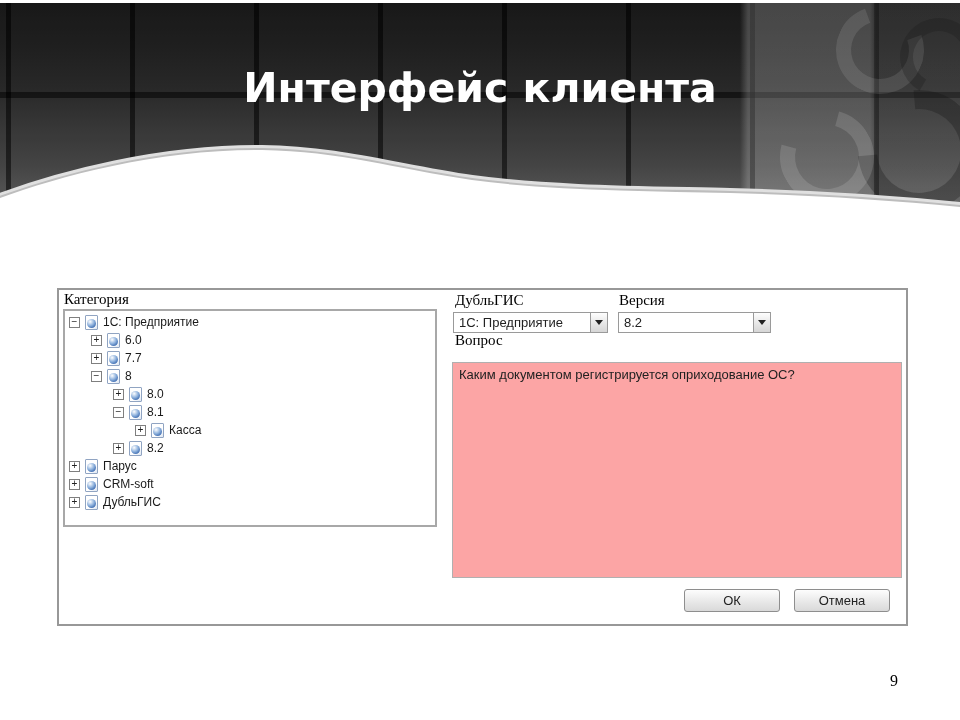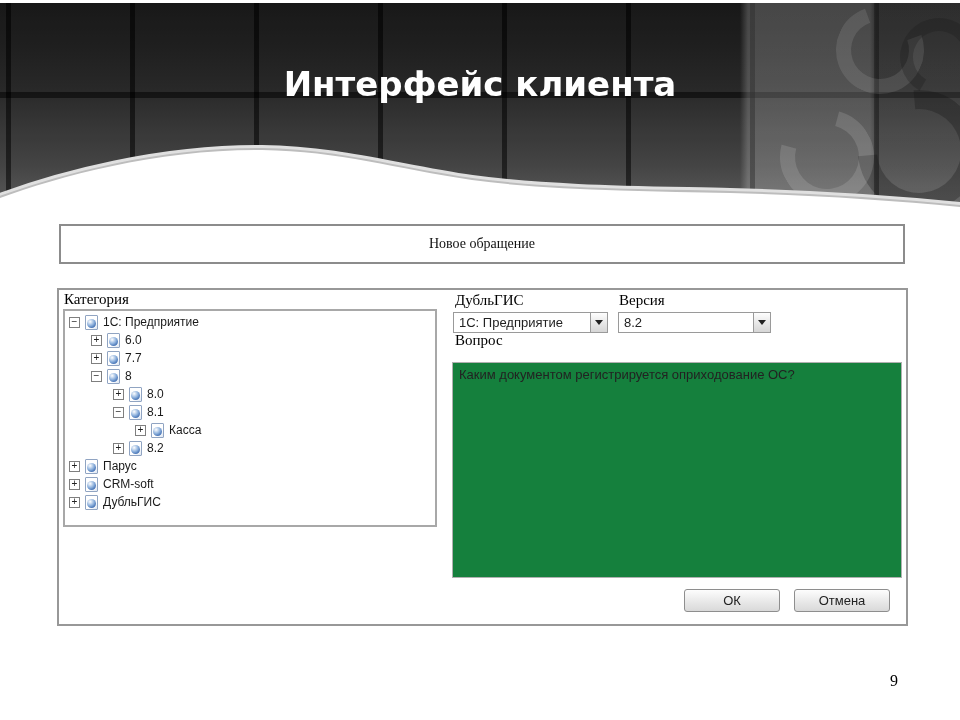--- a/index.html
+++ b/index.html
@@ -17,21 +17,21 @@
     background-position: 0 0, 6px 0, 0 92px, 0 0;}
   .top-strip{position:absolute;left:0;top:0;width:100%;height:3px;background:#fff;}
   .orn{position:absolute;border-radius:50%;border-style:solid;pointer-events:none;}
   .orn1{left:836px;top:6px;width:58px;height:58px;border-width:15px;border-color:rgba(255,255,255,.10);border-top-color:transparent;transform:rotate(25deg);}
   .orn2{left:858px;top:90px;width:84px;height:84px;border-width:19px;border-color:rgba(20,20,20,.30);border-left-color:transparent;transform:rotate(40deg);}
   .orn3{left:900px;top:18px;width:52px;height:52px;border-width:13px;border-color:rgba(25,25,25,.28);border-bottom-color:transparent;transform:rotate(-15deg);}
   .orn4{left:780px;top:110px;width:64px;height:64px;border-width:15px;border-color:rgba(255,255,255,.13);border-top-color:transparent;transform:rotate(-30deg);}
   .wave-svg{position:absolute;left:0;top:0;}
   .slide-title{position:absolute;left:0;top:64px;width:100%;text-align:center;
     font-family:"DejaVu Sans","Liberation Sans",sans-serif;font-weight:bold;
-    font-size:34px;color:#ffffff;letter-spacing:0px;margin:0;}
+    font-size:41px;color:#ffffff;letter-spacing:0px;margin:0;}
 
   
   .newreq-bar{position:absolute;left:59px;top:224px;width:846px;height:40px;
     border:2px solid #8c8c8c;background:#fff;box-sizing:border-box;
     display:flex;align-items:center;justify-content:center;}
   .newreq-label{font-family:"Liberation Serif",serif;font-size:14px;color:#111;}
 
   
   .form-panel{position:absolute;left:57px;top:288px;width:851px;height:338px;
     border:2px solid #989898;background:#fff;box-sizing:border-box;}
@@ -66,21 +66,21 @@
   .dropdown .val{padding-left:5px;flex:1 1 auto;white-space:nowrap;overflow:hidden;}
   .dd-btn{flex:0 0 17px;height:100%;box-sizing:border-box;border-left:1px solid #9a9a9a;
     background:linear-gradient(#fefefe,#e9e9e9 50%,#d6d6d6);display:flex;align-items:center;justify-content:center;}
   .dd-arrow{width:0;height:0;border-left:4px solid transparent;border-right:4px solid transparent;
     border-top:5px solid #222;}
   .prod-dd{left:453px;top:312px;width:155px;}
   .ver-dd{left:618px;top:312px;width:153px;}
 
   
   .question-area{position:absolute;left:452px;top:362px;width:450px;height:216px;
-    box-sizing:border-box;border:1px solid #b0b0b0;background:#15803d;resize:none;
+    box-sizing:border-box;border:1px solid #b0b0b0;background:#fca5a5;resize:none;
     font-family:"Liberation Sans",sans-serif;font-size:13px;color:#222;
     padding:4px 6px;outline:none;overflow:hidden;}
 
   
   .btn{position:absolute;top:589px;width:96px;height:23px;box-sizing:border-box;
     border:1px solid #8e8e8e;border-radius:3px;
     background:linear-gradient(#fdfdfd,#ececec 45%,#d9d9d9);
     font-family:"Liberation Sans",sans-serif;font-size:13px;color:#222;
     display:flex;align-items:center;justify-content:center;padding:0;}
   .btn-ok{left:684px;}
@@ -106,23 +106,20 @@
     <div class="orn orn4"></div>
     <div class="top-strip"></div>
     <svg class="wave-svg" width="960" height="220" viewBox="0 0 960 220">
       <path d="M0,198 C60,176 160,149 262,150 C340,151 396,169 472,180 C552,191 648,191 730,193 C810,195 890,200 960,207" fill="none" stroke="#e0e0e0" stroke-width="10"></path>
       <path d="M0,198 C60,176 160,149 262,150 C340,151 396,169 472,180 C552,191 648,191 730,193 C810,195 890,200 960,207" fill="none" stroke="#bdbdbd" stroke-width="4"></path>
       <path d="M0,198 C60,176 160,149 262,150 C340,151 396,169 472,180 C552,191 648,191 730,193 C810,195 890,200 960,207 L960,220 L0,220 Z" fill="#ffffff"></path>
     </svg>
     <h1 class="slide-title">Интерфейс клиента</h1>
   </div>
 
-  <div class="newreq-bar">
-    <span class="newreq-label">Новое обращение</span>
-  </div>
 
   <div class="form-panel"></div>
 
   <span class="sec-label cat-label">Категория</span>
   <div class="tree-box">
       <div class="tree-row" style="padding-left: 4px;">
         <span class="expander">−</span>
         <span class="doc-icon">
           <i class="ball"></i>
         </span>

